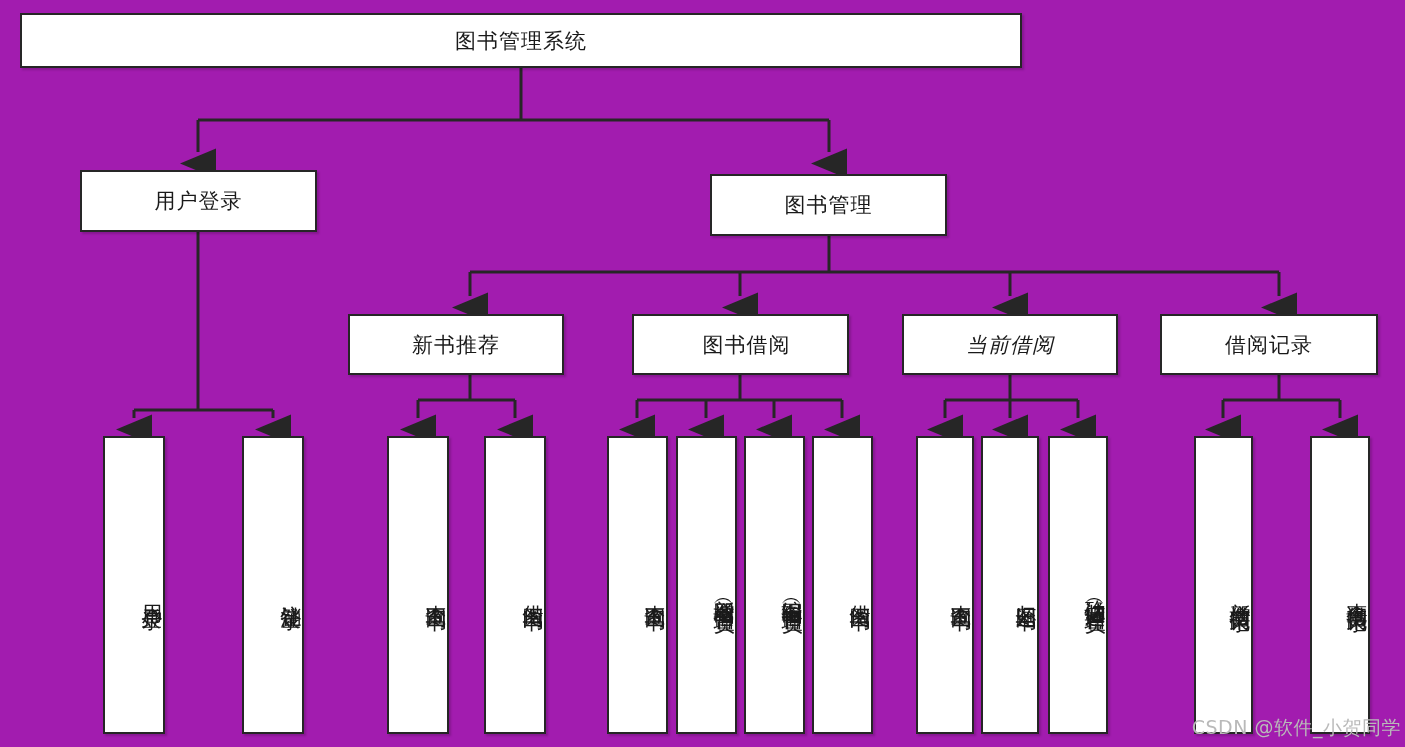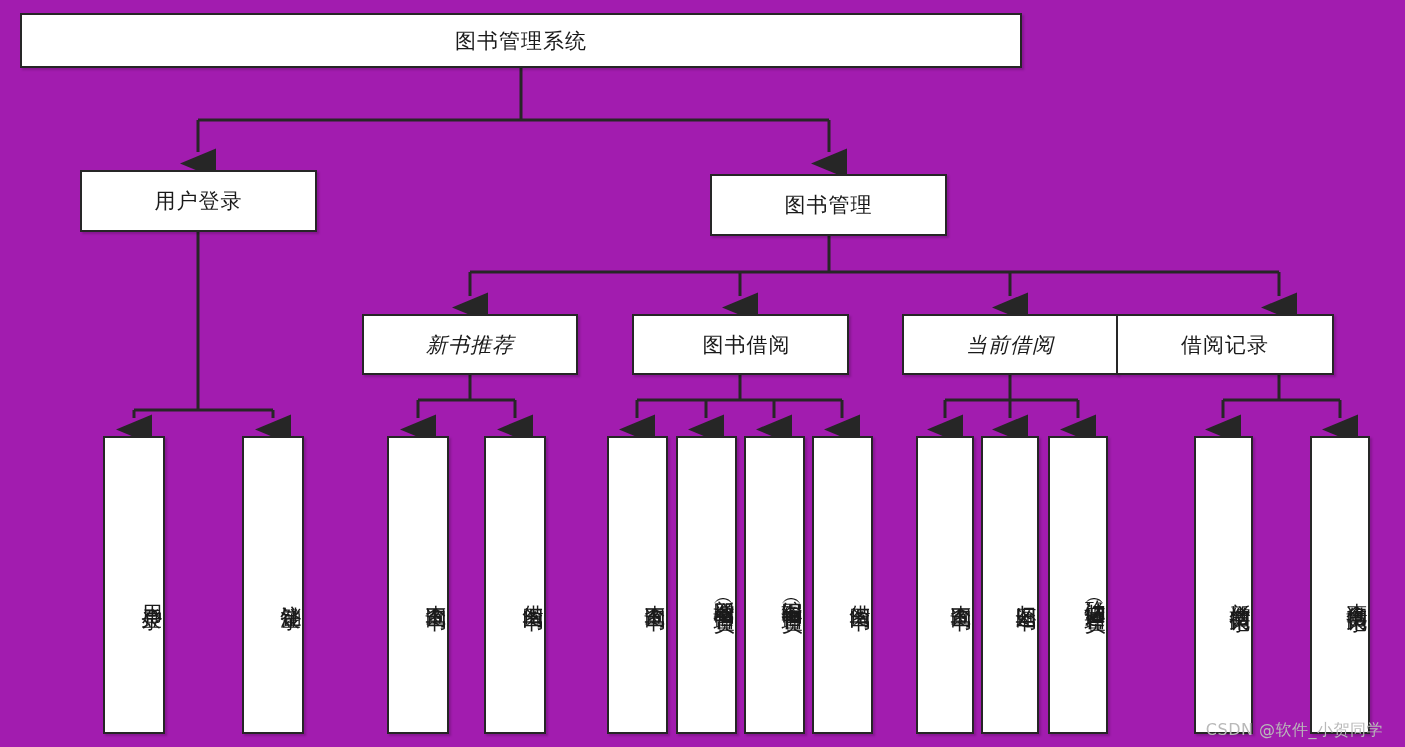--- a/index.html
+++ b/index.html
@@ -49,23 +49,23 @@
     align-items: flex-start;
     justify-content: center;
     line-height: 1.05;
   }
   .node .label {
     display: block;
     white-space: pre-line;
   }
   .watermark {
     position: absolute;
-    right: 22px;
+    right: 4px;
     bottom: 6px;
-    font-size: 16px;
+    font-size: 19px;
     color: #b9b9b9;
     letter-spacing: 0.5px;
     user-select: none;
   }
 </style>
 </head>
 <body>
 
 <div id="diagram-root">
 
@@ -126,30 +126,30 @@
 
   <div id="level1-container">
       <div class="node horizontal" style="left: 80px; top: 170px; width: 237px; height: 62px;">
         <span class="label">用户登录</span>
       </div>
       <div class="node horizontal" style="left: 710px; top: 174px; width: 237px; height: 62px;">
         <span class="label">图书管理</span>
       </div>
     </div>
   <div id="level2-container">
-      <div class="node horizontal" style="left: 362px; top: 314px; width: 216px; height: 61px; font-style: italic;">
+      <div class="node horizontal" style="left: 348px; top: 314px; width: 216px; height: 61px;">
         <span class="label">新书推荐</span>
       </div>
       <div class="node horizontal" style="left: 632px; top: 314px; width: 217px; height: 61px; padding-left: 12px;">
         <span class="label">图书借阅</span>
       </div>
       <div class="node horizontal" style="left: 902px; top: 314px; width: 216px; height: 61px; font-style: italic;">
         <span class="label">当前借阅</span>
       </div>
-      <div class="node horizontal" style="left: 1116px; top: 314px; width: 218px; height: 61px;">
+      <div class="node horizontal" style="left: 1160px; top: 314px; width: 218px; height: 61px;">
         <span class="label">借阅记录</span>
       </div>
     </div>
   <div id="leaves-container">
       <div class="node vertical" style="left: 103px; top: 436px; width: 62px; height: 298px;">
         <span class="label">用户登录</span>
       </div>
       <div class="node vertical" style="left: 242px; top: 436px; width: 62px; height: 298px;">
         <span class="label">注销登录</span>
       </div>

